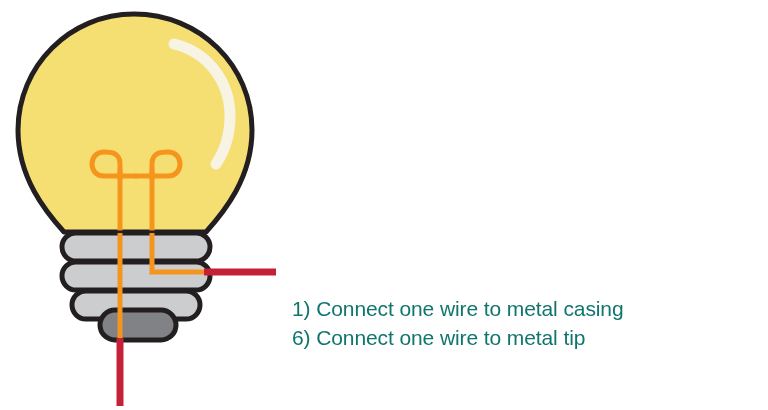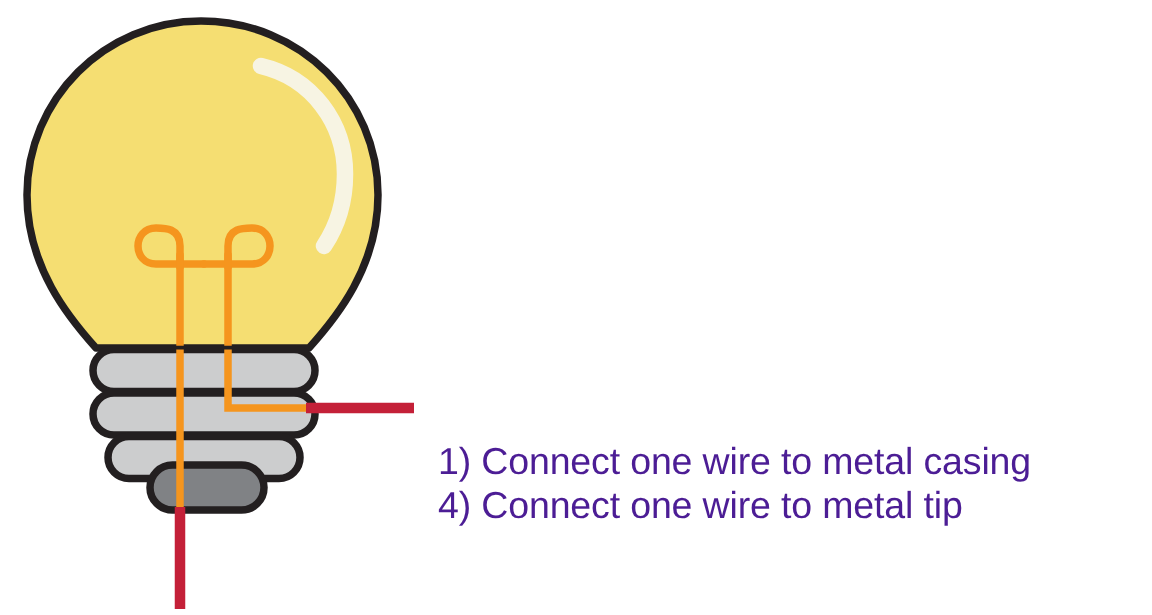--- a/index.html
+++ b/index.html
@@ -38,23 +38,23 @@
     line-height: 30px;
     color: #D93A4A;
     white-space: nowrap;
     letter-spacing: -0.1px;
   }
   .caption-spacer {
     height: 36px;
   }
   .caption-item {
     font-family: "Liberation Sans", sans-serif;
-    font-size: 25px;
+    font-size: 21px;
     line-height: 29px;
-    color: #4c1d95;
+    color: #0f766e;
     white-space: nowrap;
     letter-spacing: -0.1px;
   }
 </style>
 </head>
 <body>
 
 <div id="stage">
 
   <svg id="bulb-svg" viewBox="0 0 290 410">
@@ -102,16 +102,16 @@
       <path d="M 152 233 L 152 272 L 208 272"></path>
     </g>
 
     <path d="M 204 272 L 276 272" stroke="#C42038" stroke-width="7" stroke-linecap="butt" fill="none"></path>
     <path d="M 120 338 L 120 406" stroke="#C42038" stroke-width="7" stroke-linecap="butt" fill="none"></path>
   </svg>
 
   <div id="caption-block">
     <div class="caption-spacer"></div>
     <div class="caption-item">1) Connect one wire to metal casing</div>
-    <div class="caption-item">4) Connect one wire to metal tip</div>
+    <div class="caption-item">6) Connect one wire to metal tip</div>
   </div>
 
 </div>
 
 </body></html>

